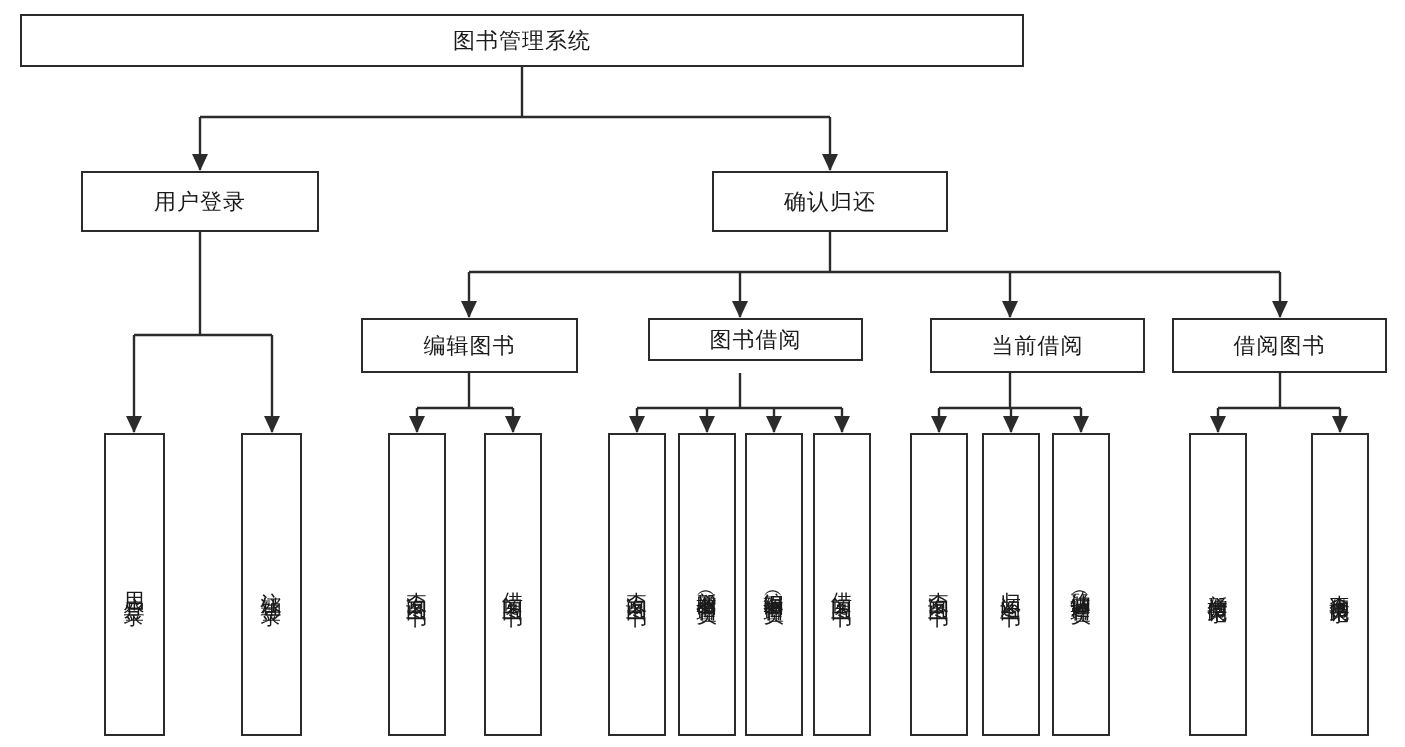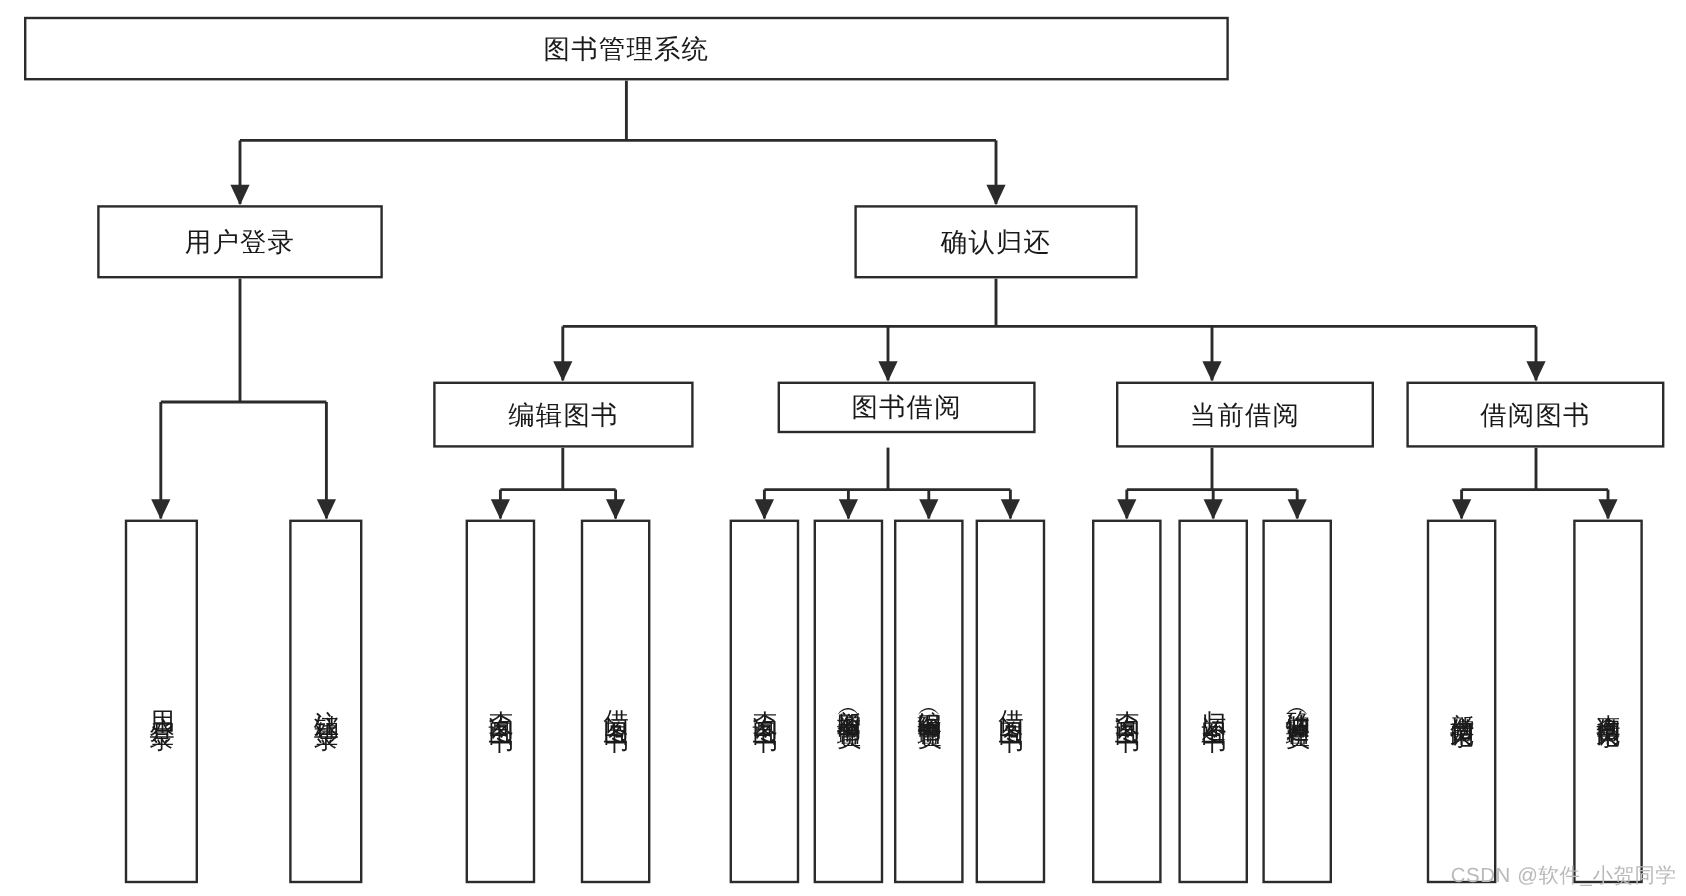--- a/index.html
+++ b/index.html
@@ -197,14 +197,13 @@
       <div class="node-box vertical tight" style="left: 1052px; top: 433px; width: 58px; height: 303px;">
         <span class="node-label">确认归还（管理员）</span>
       </div>
       <div class="node-box vertical tight" style="left: 1189px; top: 433px; width: 58px; height: 303px;">
         <span class="node-label">新增借阅记录</span>
       </div>
       <div class="node-box vertical tight" style="left: 1311px; top: 433px; width: 58px; height: 303px;">
         <span class="node-label">查询借阅记录</span>
       </div>
     </div>
-  <div id="watermark">CSDN @软件_小贺同学</div>
 </div>
 
 </body></html>

